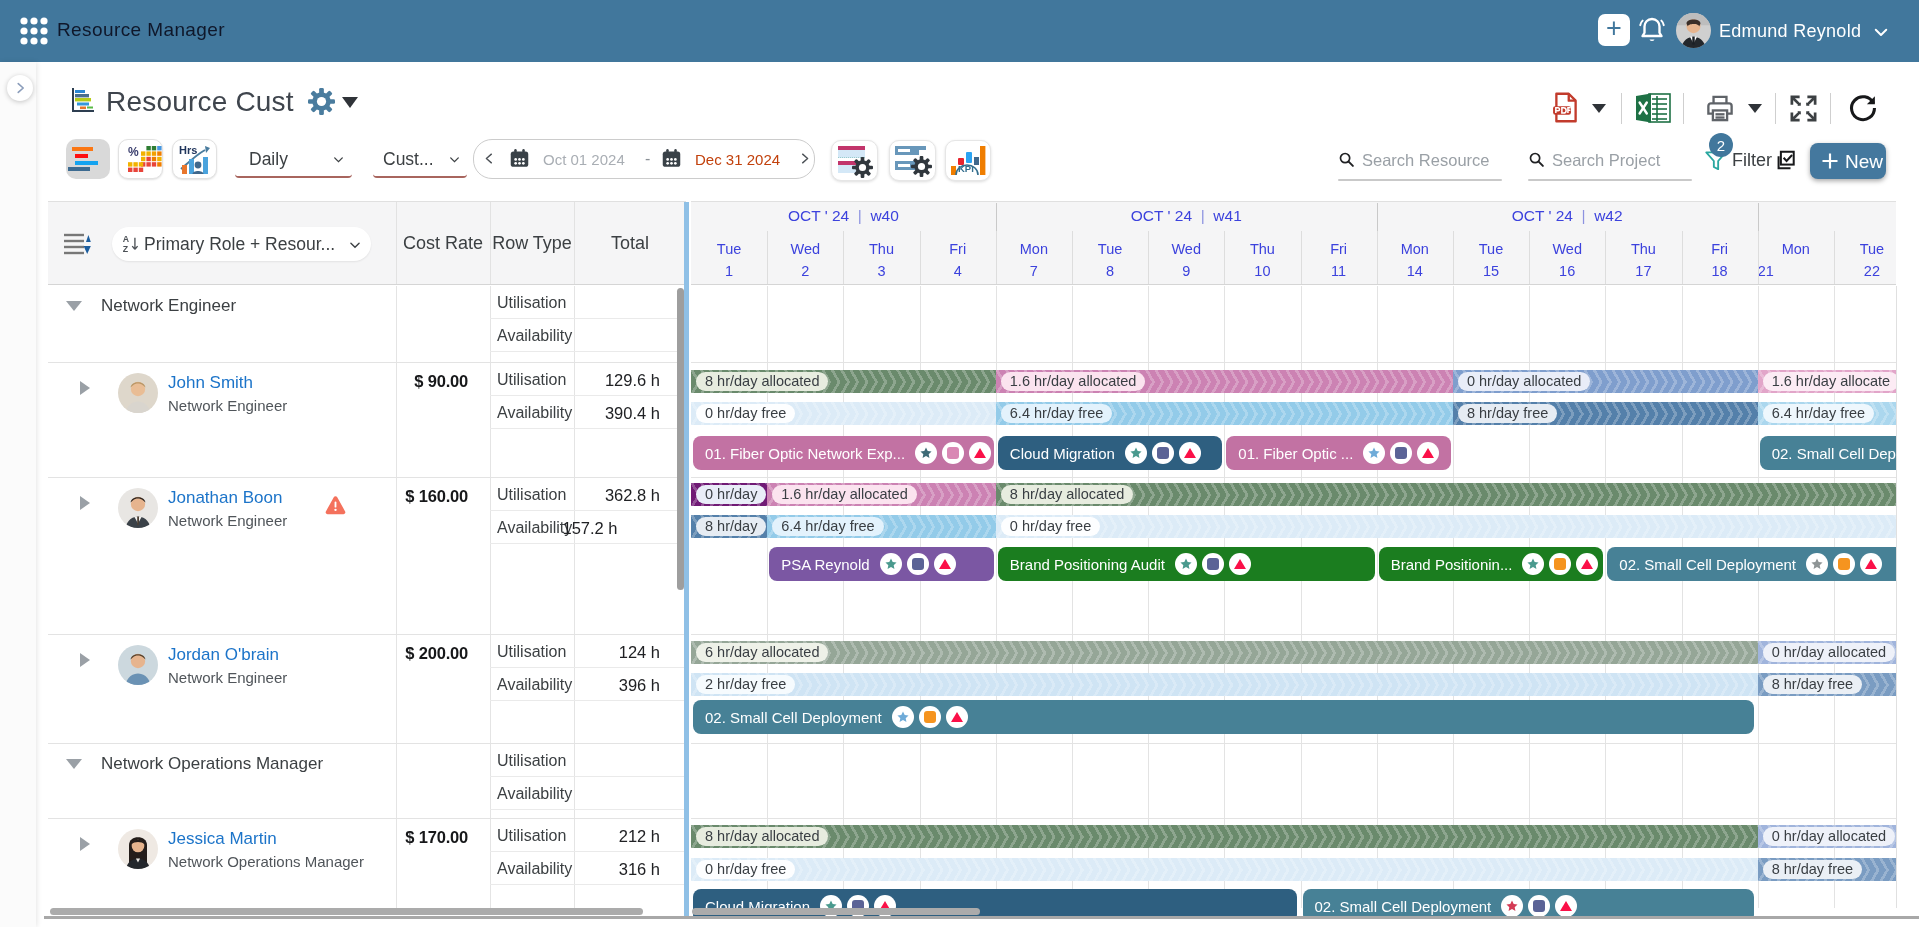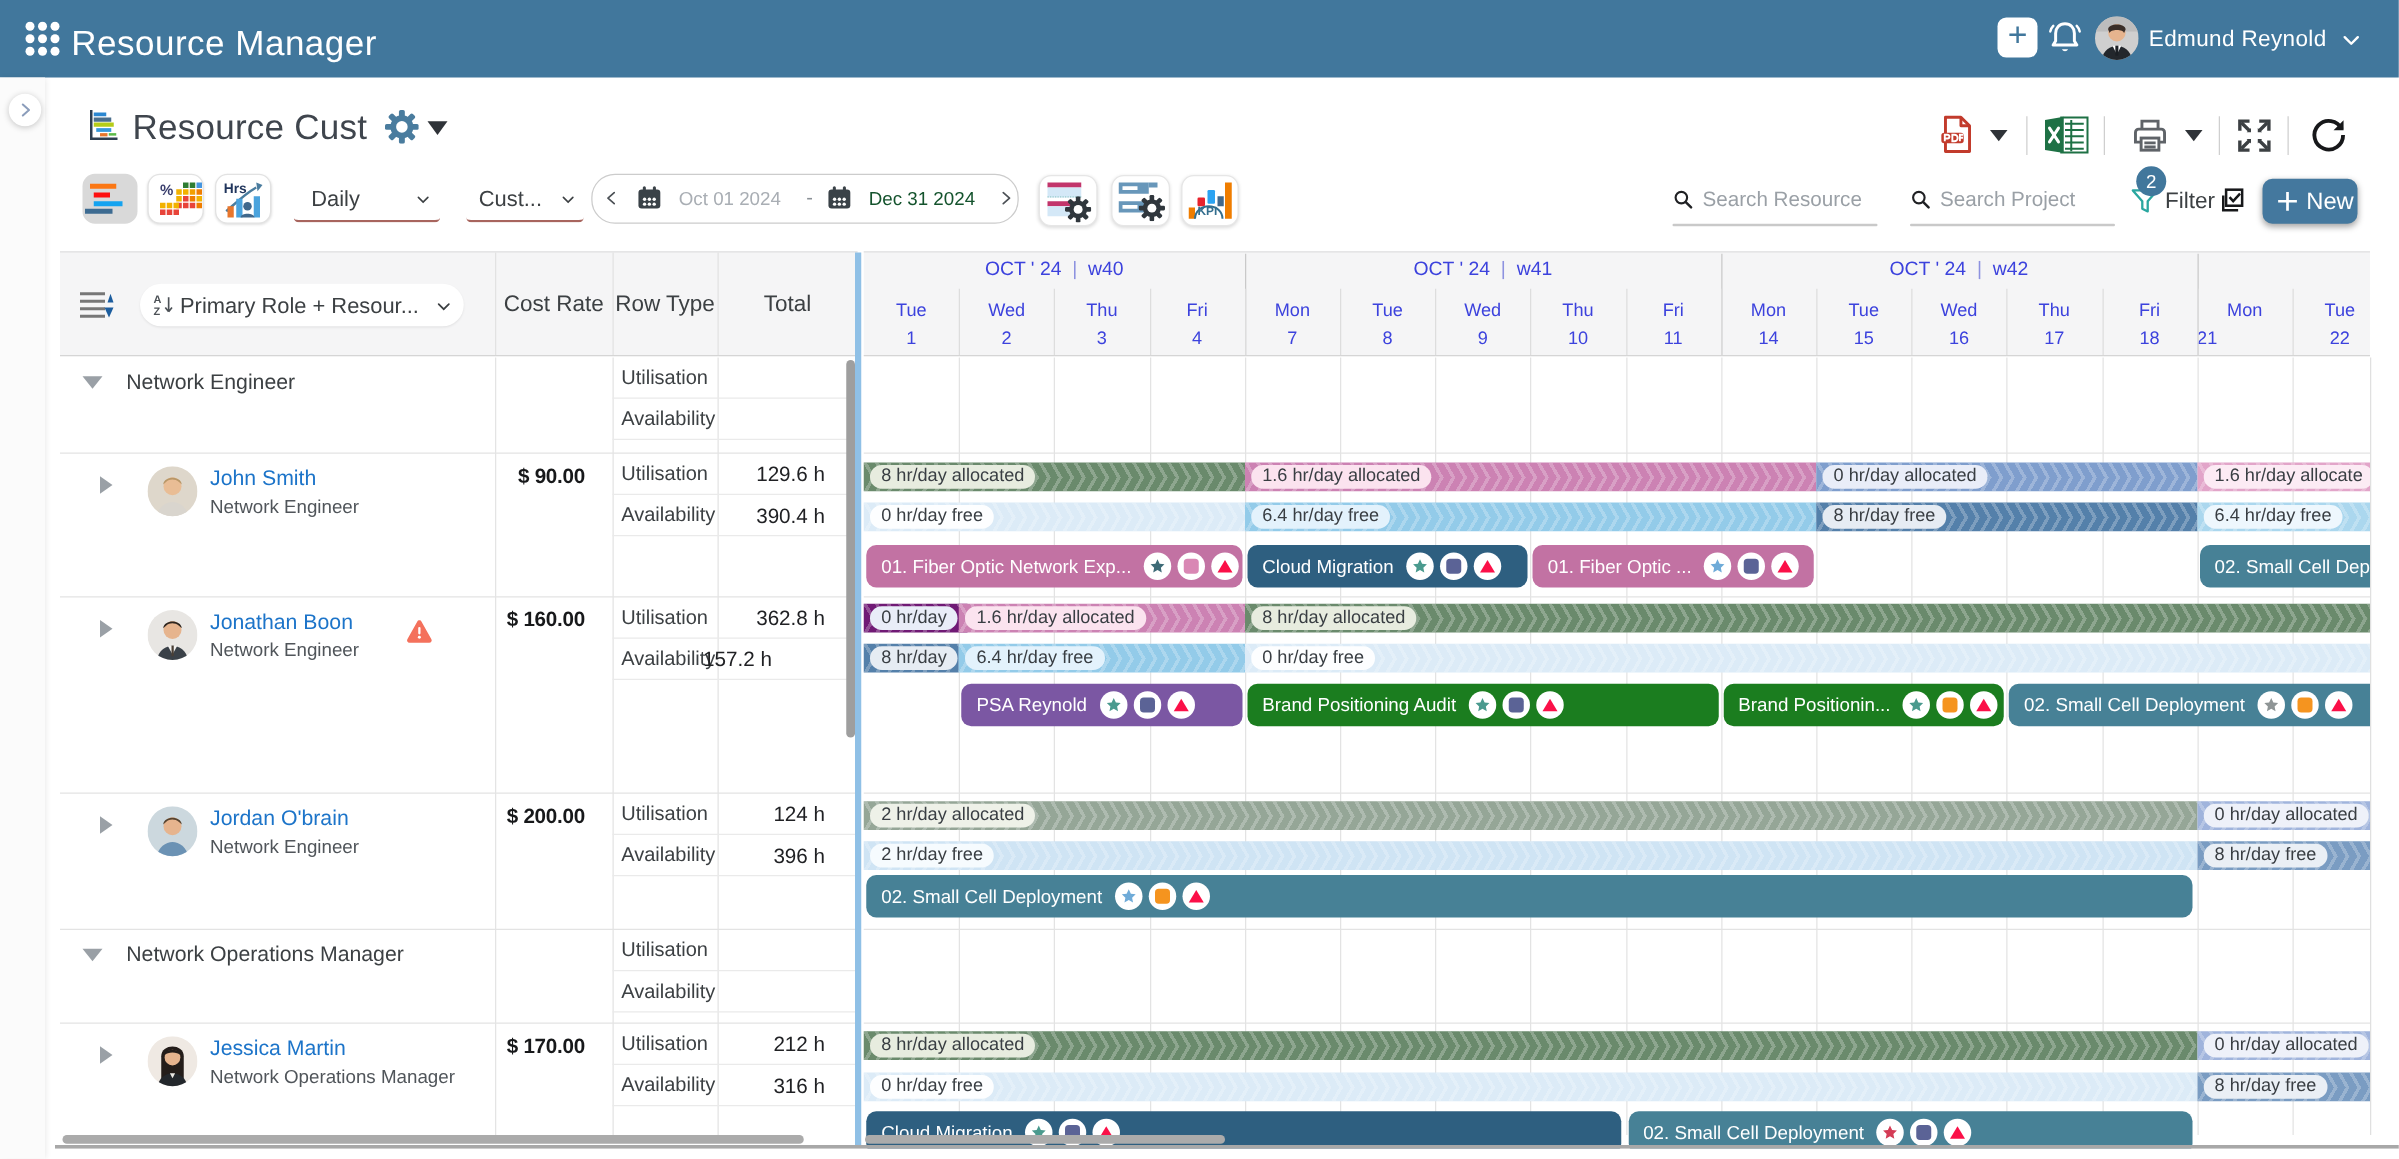--- a/index.html
+++ b/index.html
@@ -25,21 +25,21 @@
       <circle cx="4" cy="4" r="3.6" fill="#fff"></circle>
       <circle cx="14" cy="4" r="3.6" fill="#fff"></circle>
       <circle cx="24" cy="4" r="3.6" fill="#fff"></circle>
       <circle cx="4" cy="14" r="3.6" fill="#fff"></circle>
       <circle cx="14" cy="14" r="3.6" fill="#fff"></circle>
       <circle cx="24" cy="14" r="3.6" fill="#fff"></circle>
       <circle cx="4" cy="24" r="3.6" fill="#fff"></circle>
       <circle cx="14" cy="24" r="3.6" fill="#fff"></circle>
       <circle cx="24" cy="24" r="3.6" fill="#fff"></circle>
     </svg>
-    <div class="lbl" style="left:57px;top:19px;font-size:28px;color:#ffffff;letter-spacing:.4px">Resource Manager</div>
+    <div class="lbl" style="left:57px;top:19px;font-size:19px;color:#0f172a;letter-spacing:.4px">Resource Manager</div>
     <div class="a cc" style="left:1598px;top:14px;width:32px;height:32px;background:#fff;border-radius:7px;color:#41779c;font-size:27px;font-weight:400">
       <span style="margin-top:-3px">+</span>
     </div>
     <svg class="a" style="left:1637px;top:15px" width="30" height="30" viewBox="0 0 24 24">
       <path d="M12 3.2c-3.6 0-6 2.7-6 6v5l-1.6 2.6h15.2L18 14.2v-5c0-3.3-2.4-6-6-6z" fill="none" stroke="#fff" stroke-width="1.9" stroke-linejoin="round"></path>
       <path d="M10 19.5a2.2 2.2 0 0 0 4 0" fill="#fff"></path>
       <path d="M4.5 4.5c-1 1-1.7 2.3-1.9 3.6M19.5 4.5c1 1 1.7 2.3 1.9 3.6" fill="none" stroke="#fff" stroke-width="1.6" stroke-linecap="round"></path>
     </svg>
     <svg class="a" style="left:1676px;top:13px" width="35" height="35" viewBox="0 0 40 40">
       <defs>
@@ -169,21 +169,21 @@
       <rect x="15.2" y="1.2" width="2.8" height="5" rx="1.4" fill="#3a4248"></rect>
       <g fill="#fff">
         <circle cx="7.6" cy="13" r="1.55"></circle>
         <circle cx="12" cy="13" r="1.55"></circle>
         <circle cx="16.4" cy="13" r="1.55"></circle>
         <circle cx="7.6" cy="17.5" r="1.55"></circle>
         <circle cx="12" cy="17.5" r="1.55"></circle>
         <circle cx="16.4" cy="17.5" r="1.55"></circle>
       </g>
     </svg></div>
-<div class="lbl" style="left:695px;top:151px;font-size:15px;color:#14532d">Dec 31 2024</div>
+<div class="lbl" style="left:695px;top:151px;font-size:15px;color:#c2410c">Dec 31 2024</div>
 <svg class="a" style="left:797px;top:151px" width="15" height="15" viewBox="0 0 24 24">
     <path d="M9 5l8 7-8 7" fill="none" stroke="#4c5156" stroke-width="2.2" stroke-linecap="round" stroke-linejoin="round"></path>
   </svg>
 <div class="a" style="left:831px;top:140px;width:47px;height:41px;background:#fff;border:1px solid #e6e6e6;border-radius:10px;box-shadow:0 1px 3px rgba(0,0,0,.14)"></div>
 <div class="a" style="left:838px;top:146px;width:27px;height:4px;background:#c2356b"></div>
 <div class="a" style="left:838px;top:150px;width:27px;height:8px;background:#d4e8f7;border-bottom:1px dotted #9cc"></div>
 <div class="a" style="left:838px;top:161px;width:21px;height:4px;background:#c2356b"></div>
 <div class="a" style="left:838px;top:165px;width:21px;height:8px;background:#d4e8f7"></div>
 <div class="a" style="left:852px;top:157px"><svg width="21" height="21" viewBox="-12 -12 24 24">
       <g fill="#30373d">
@@ -682,21 +682,21 @@
     <span class="ic" style="width:22px;height:22px">
       <span style="width:12px;height:12px;border-radius:3px;background:#f5941f"></span>
     </span>
     <span class="ic" style="width:22px;height:22px">
       <svg width="16" height="16" viewBox="0 0 24 24">
         <path d="M12 4.5L21 19.5H3z" fill="#fb1048"></path>
       </svg>
     </span>
   </div>
 <div class="chev" style="left:691.0px;top:641px;width:1066.7px;height:23px;background:#95a697;--st:rgba(255,255,255,.24)">
-    <div class="pill" style="left:5px;background:#eef1e8">2 hr/day allocated</div>
+    <div class="pill" style="left:5px;background:#eef1e8">6 hr/day allocated</div>
   </div>
 <div class="chev" style="left:1757.7px;top:641px;width:138.3px;height:23px;background:#a0b4dc;--st:rgba(255,255,255,.24)">
     <div class="pill" style="left:5px;background:#eef1f9">0 hr/day allocated</div>
   </div>
 <div class="chev" style="left:691.0px;top:673px;width:1066.7px;height:23px;background:#cfe4f4;--st:rgba(255,255,255,.24)">
     <div class="pill" style="left:5px;background:#f6fbfe">2 hr/day free</div>
   </div>
 <div class="chev" style="left:1757.7px;top:673px;width:138.3px;height:23px;background:#7a9cc2;--st:rgba(255,255,255,.24)">
     <div class="pill" style="left:5px;background:#eaeff5">8 hr/day free</div>
   </div>

